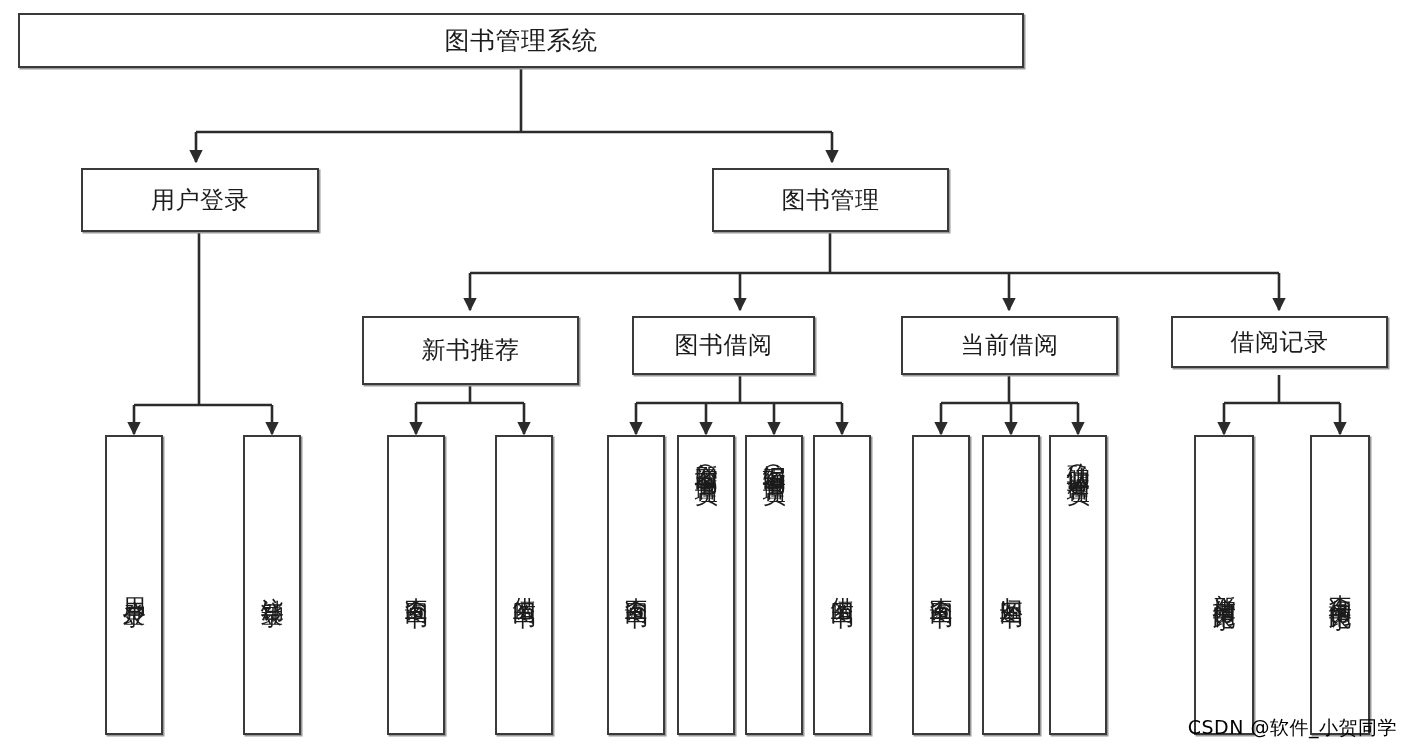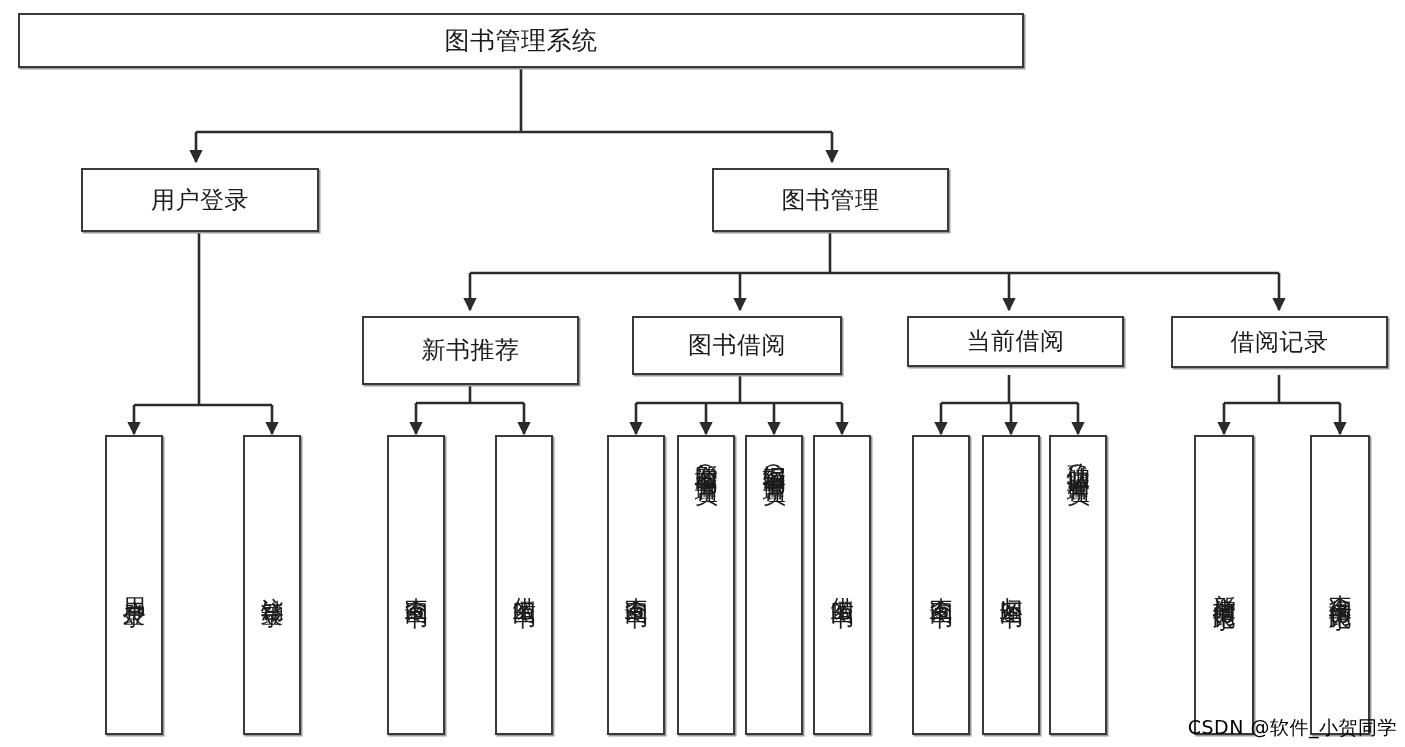--- a/index.html
+++ b/index.html
@@ -148,25 +148,25 @@
   </div>
 
   <div class="node horiz" style="left:712px; top:168px; width:237px; height:64px;justify-content:center;">
     <span class="node-label">图书管理</span>
   </div>
 
   <div class="node horiz" style="left:362px; top:316px; width:217px; height:69px;">
     <span class="node-label">新书推荐</span>
   </div>
 
-  <div class="node horiz" style="left:632px; top:316px; width:210px; height:59px;">
+  <div class="node horiz" style="left:632px; top:316px; width:183px; height:59px;">
     <span class="node-label">图书借阅</span>
   </div>
 
-  <div class="node horiz" style="left:901px; top:316px; width:217px; height:51px;margin-left:6px;">
+  <div class="node horiz" style="left:901px; top:316px; width:217px; height:59px;">
     <span class="node-label">当前借阅</span>
   </div>
 
   <div class="node horiz" style="left:1171px; top:316px; width:217px; height:52px;">
     <span class="node-label">借阅记录</span>
   </div>
 
   <div class="node leaf mid" style="left:105px; top:435px; width:58px; height:300px;">
     <span class="node-label">用户登录</span>
   </div>

